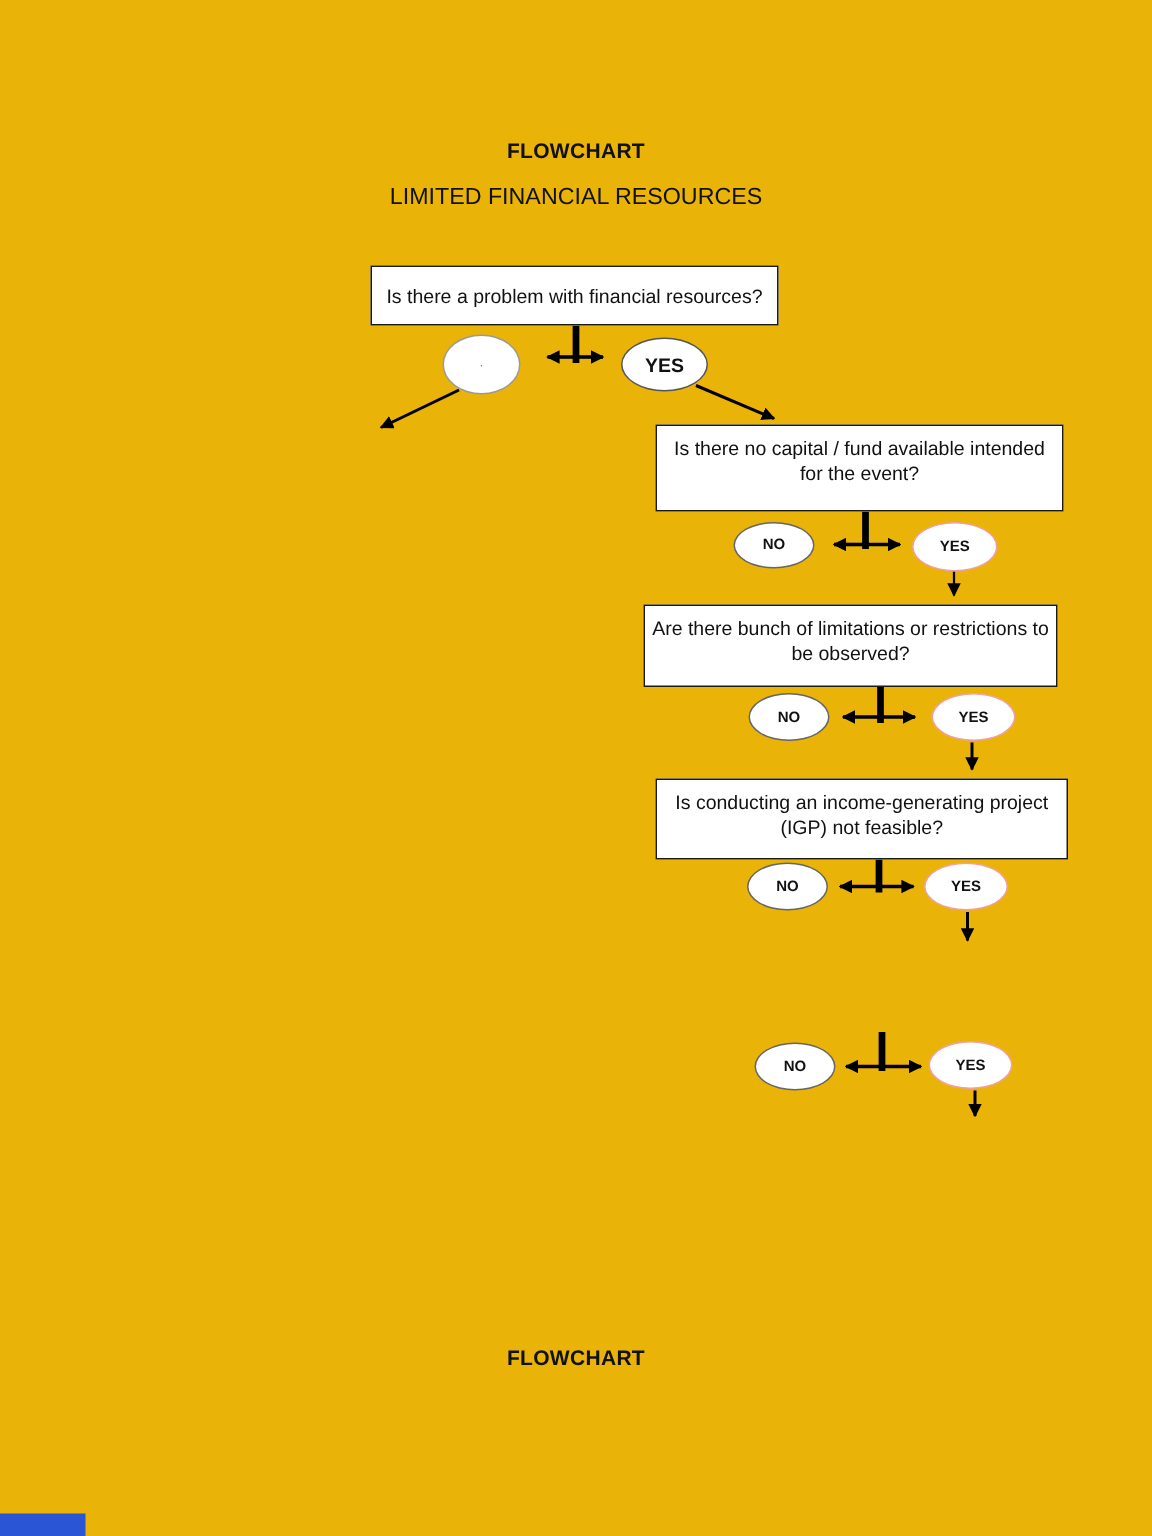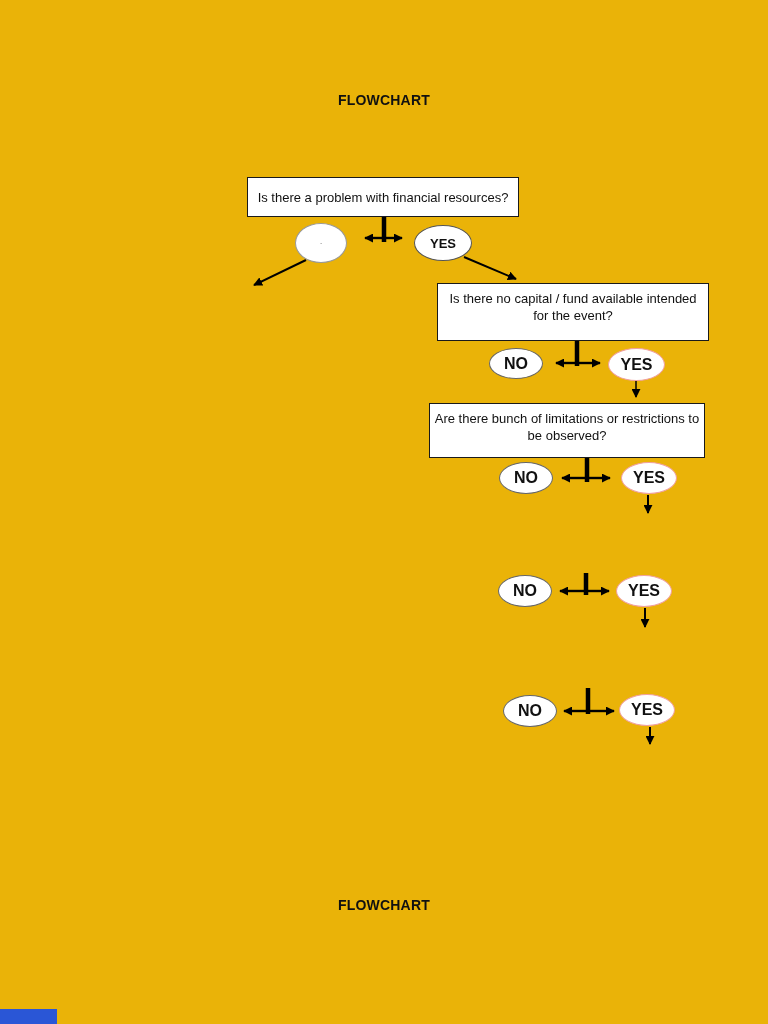--- a/index.html
+++ b/index.html
@@ -8,21 +8,21 @@
   .connectors { position:absolute; left:0; top:0; width:768px; height:1024px; }
   .heading { position:absolute; left:0; width:768px; text-align:center; font-weight:bold;
              font-size:14px; color:#111; letter-spacing:0.2px; }
   .subheading { position:absolute; left:0; width:768px; text-align:center;
                 font-size:15.5px; color:#111; }
   .qbox { position:absolute; box-sizing:border-box; border:1.5px solid #1a1a1a; background:#fff;
           font-size:13px; line-height:17px; text-align:center; color:#111; padding:6px 3px 0 3px; }
   .qbox.vcenter { display:flex; align-items:center; justify-content:center; padding:0 2px; }
   .ell { position:absolute; box-sizing:border-box; background:#fff; border-radius:50%;
          display:flex; align-items:center; justify-content:center;
-         font-weight:bold; font-size:16px; color:#111; }
+         font-weight:bold; font-size:10px; color:#111; }
   .ell.no   { border:1px solid #666; }
   .ell.yes-top { border:1.4px solid #555; font-size:13px; }
   .ell.yes-pink { border:1.5px solid #f0a09e; }
   .ell.dot  { border:1px solid #999; font-weight:normal; font-size:8px; color:#777; }
   .blue-marker { position:absolute; left:0; top:1009px; width:57px; height:15px; background:#2a56d6; }
   svg line, svg path.ln { stroke:#000; }
 </style>
 </head>
 <body>
 
@@ -71,34 +71,38 @@
 
     <g>
       <line x1="588" y1="688" x2="588" y2="714" stroke-width="4.5"></line>
       <line x1="588" y1="711" x2="564" y2="711" stroke-width="2.4" marker-end="url(#arr)"></line>
       <line x1="588" y1="711" x2="614" y2="711" stroke-width="2.4" marker-end="url(#arr)"></line>
       <line x1="650" y1="727" x2="650" y2="744" stroke-width="2" marker-end="url(#arr)"></line>
     </g>
   </svg>
 
   <div class="heading" style="top:92px;">FLOWCHART</div>
+  <div class="subheading" style="top:123px;">LIMITED FINANCIAL RESOURCES</div>
 
   <div class="qbox vcenter" style="left:247px; top:177px; width:272px; height:40px;">
     <span>Is there a problem with financial resources?</span>
   </div>
 
 
   <div class="qbox" style="left:437px; top:283px; width:272px; height:58px;">
     <span>Is there no capital / fund available intended for the event?</span>
   </div>
 
   <div class="qbox" style="left:429px; top:403px; width:276px; height:55px;">
     <span>Are there bunch of limitations or restrictions to be observed?</span>
   </div>
 
+  <div class="qbox" style="left:437px; top:519px; width:275px; height:54px;">
+    <span>Is conducting an income-generating project (IGP) not feasible?</span>
+  </div>
 
 
 
   <div class="ell dot" style="left:295px; top:223px; width:52px; height:40px;">
     <span>·</span>
   </div>
   <div class="ell yes-top" style="left:414px; top:225px; width:58px; height:36px;">
     <span>YES</span>
   </div>
 

